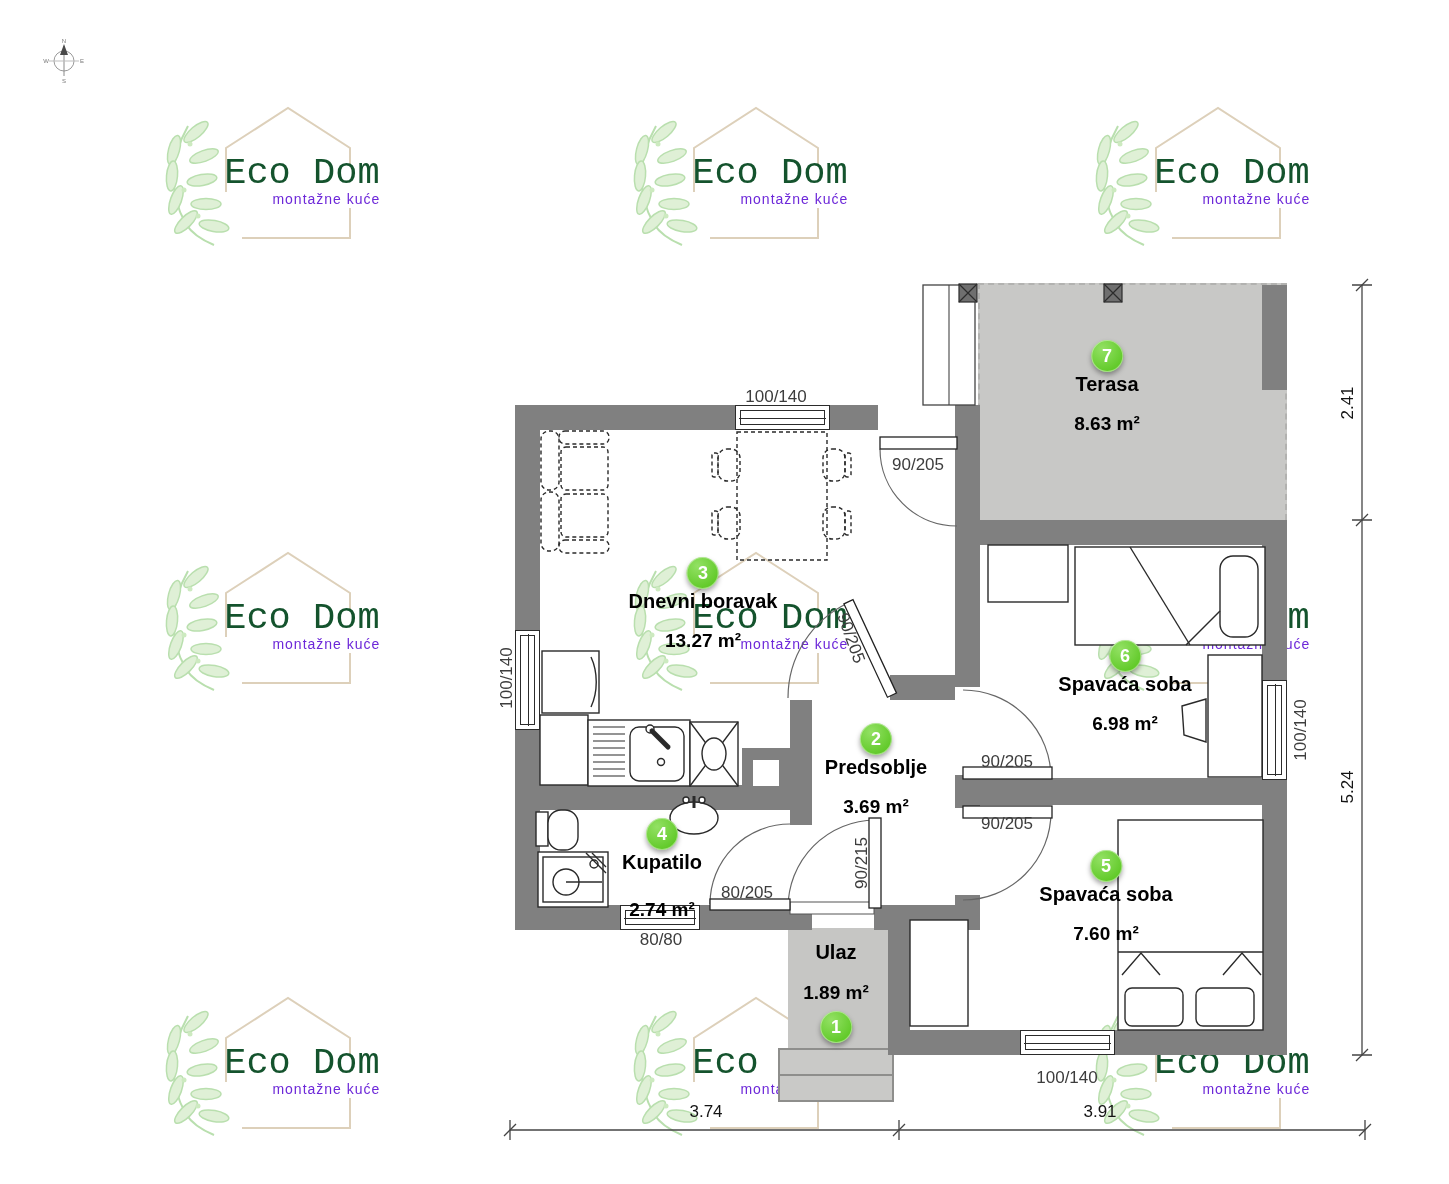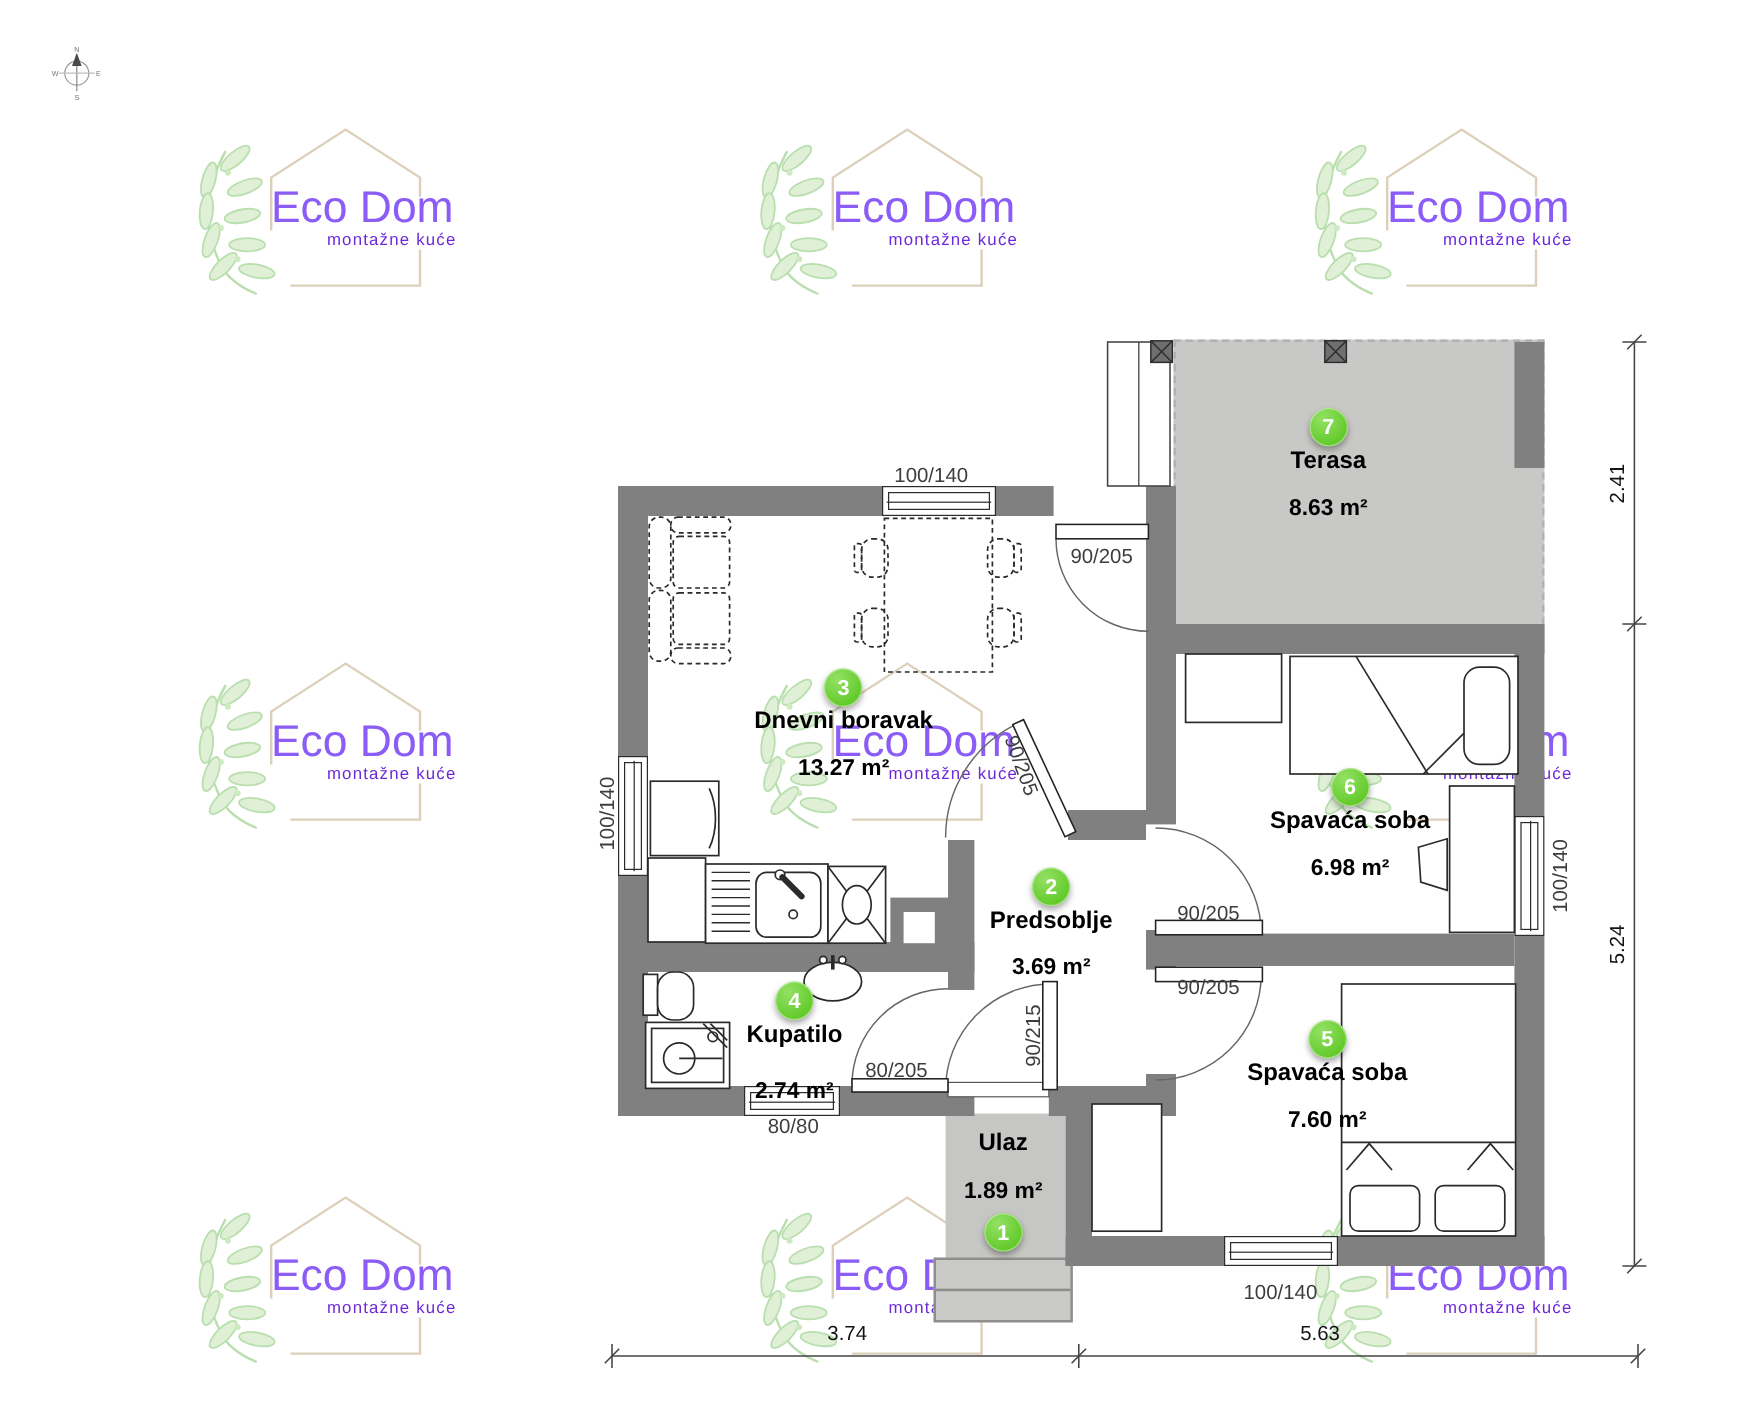--- a/index.html
+++ b/index.html
@@ -2,21 +2,21 @@
 <html><head>
 <meta charset="utf-8">
 <style>
   html,body{margin:0;padding:0;background:#fff;}
   #canvas{position:relative;width:1449px;height:1184px;background:#fff;overflow:hidden;
           font-family:"Liberation Sans",sans-serif;}
   
   .wm{position:absolute;width:245px;height:150px;pointer-events:none;}
   .wm svg{position:absolute;left:0;top:0;}
   .wm-name{position:absolute;left:62%;top:50%;transform:translate(-50%,-50%);
-           font-family:Liberation Sans, sans-serif;font-size:37px;color:#8b5cf6;white-space:nowrap;}
+           font-family:Liberation Mono, monospace;font-size:37px;color:#14532d;white-space:nowrap;}
   .wm-tag{position:absolute;left:72%;top:67%;transform:translate(-50%,-50%);
           font-size:14px;letter-spacing:1px;color:#6d28d9;white-space:nowrap;}
   
   .fill{position:absolute;}
   .wall{position:absolute;background:#808080;}
   .terrace{background:#c8c8c6;border:2px dashed #b2b2b0;border-bottom:none;box-sizing:border-box;}
   .ulaz{background:#c6c6c4;}
   .step{position:absolute;background:#c9c9c7;border:2px solid #8e8e8c;box-sizing:border-box;}
   .shaft-hole{position:absolute;background:#fff;}
   
@@ -317,21 +317,21 @@
   <div class="olabel" style="left:1007px;top:823px">90/205</div>
   <div class="olabel r90" style="left:1300px;top:730px">100/140</div>
   <div class="olabel r90" style="left:861px;top:863px">90/215</div>
   <div class="olabel" style="left:747px;top:892px">80/205</div>
   <div class="olabel" style="left:661px;top:939px">80/80</div>
   <div class="olabel" style="left:1067px;top:1077px">100/140</div>
 
   <div class="dlabel r90" style="left:1348px;top:403px">2.41</div>
   <div class="dlabel r90" style="left:1348px;top:787px">5.24</div>
   <div class="dlabel" style="left:706px;top:1112px">3.74</div>
-  <div class="dlabel" style="left:1100px;top:1112px">5.63</div>
+  <div class="dlabel" style="left:1100px;top:1112px">3.91</div>
 
   <div class="room" style="left:1107px;top:340px">
     <div class="marker">7</div>
     <div class="rname">Terasa</div>
     <div class="rarea">8.63 m²</div>
   </div>
   <div class="room" style="left:703px;top:557px">
     <div class="marker">3</div>
     <div class="rname">Dnevni boravak</div>
     <div class="rarea">13.27 m²</div>

